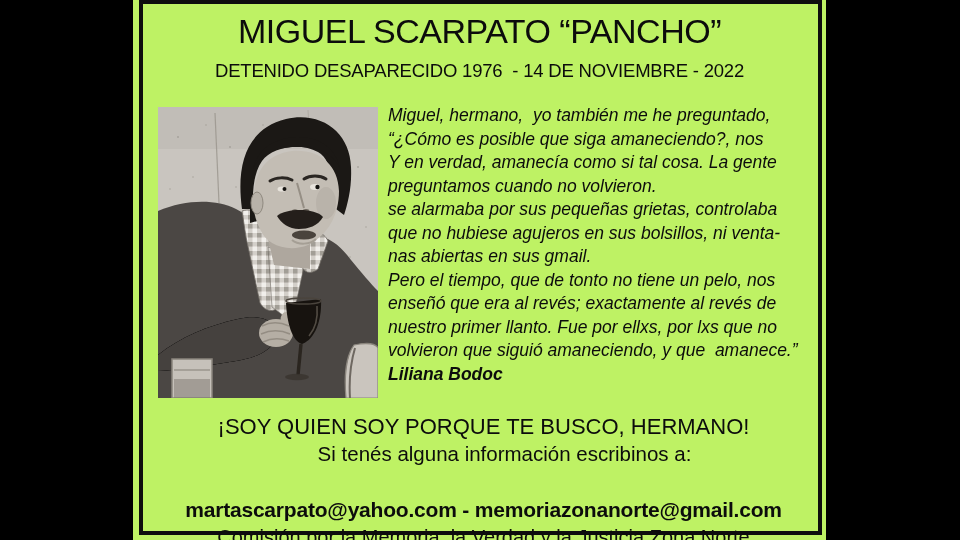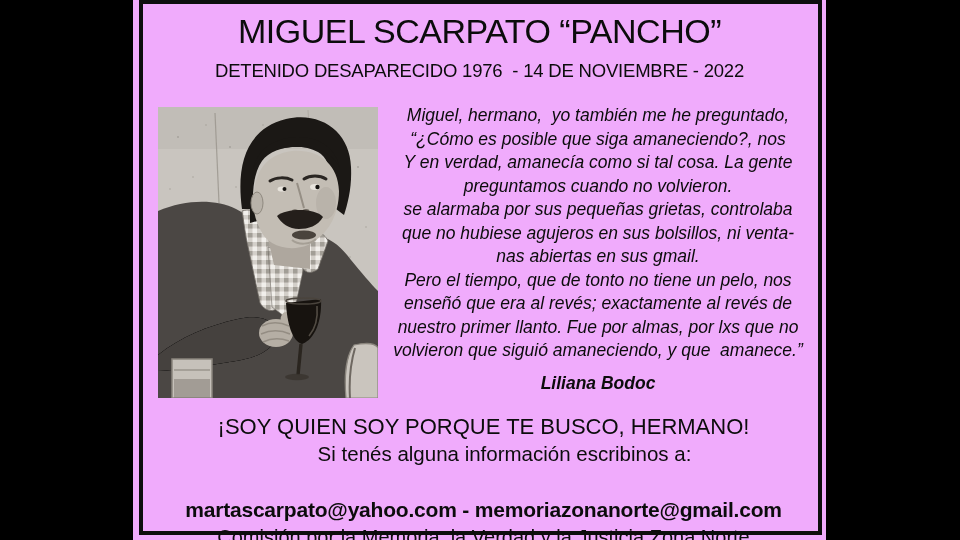--- a/index.html
+++ b/index.html
@@ -1,21 +1,21 @@
 <!DOCTYPE html>
 <html><head>
 <meta charset="utf-8">
 <style>
   html,body{margin:0;padding:0;background:#000;}
   .stage{
     position:relative;width:960px;height:540px;background:#000;overflow:hidden;
     font-family:"Liberation Sans",sans-serif;color:#111;
   }
   .card{
-    position:absolute;left:133px;top:0;width:693px;height:540px;background:#f0abfc;
+    position:absolute;left:133px;top:0;width:693px;height:540px;background:#bef264;
   }
   .frame{
     position:absolute;left:6px;top:0;right:4px;bottom:5px;
     border:4px solid #0e0e0e;pointer-events:none;
   }
   .title{
     position:absolute;top:13px;left:0;right:0;text-align:center;
     font-size:34px;line-height:36px;letter-spacing:-0.5px;white-space:pre;color:#0c0c0c;
   }
   .subtitle{
@@ -23,23 +23,23 @@
     font-size:18.5px;line-height:22px;letter-spacing:-0.2px;white-space:pre;color:#0c0c0c;
   }
   .photo{
     position:absolute;left:25px;top:107px;width:220px;height:291px;overflow:hidden;
   }
   .photo svg{display:block;width:220px;height:291px;}
   .quote{
     position:absolute;left:255px;top:104px;width:420px;
     font-style:italic;font-size:17.5px;line-height:23.5px;color:#0c0c0c;
   }
-  .q-line{white-space:pre;text-align:center;}
+  .q-line{white-space:pre;}
   .q-attrib{
-    text-align:center;font-weight:bold;white-space:pre;margin-top:9px;
+    text-align:left;font-weight:bold;white-space:pre;
   }
   .footer{
     position:absolute;left:8px;right:0;top:414px;text-align:center;color:#0c0c0c;
   }
   .footer div{line-height:26.6px;white-space:pre;}
   .f-slogan{font-size:22px;}
   .f-intro{font-size:20.5px;padding-left:42px;}
   .f-emails{font-size:21px;font-weight:bold;letter-spacing:-0.2px;margin-top:30px;}
   .f-org{font-size:20px;}
 </style>
@@ -158,21 +158,21 @@
     <div class="quote">
       <div class="q-line">Miguel, hermano,  yo también me he preguntado,</div>
       <div class="q-line">“¿Cómo es posible que siga amaneciendo?, nos</div>
       <div class="q-line">Y en verdad, amanecía como si tal cosa. La gente</div>
       <div class="q-line">preguntamos cuando no volvieron.</div>
       <div class="q-line">se alarmaba por sus pequeñas grietas, controlaba</div>
       <div class="q-line">que no hubiese agujeros en sus bolsillos, ni venta-</div>
       <div class="q-line">nas abiertas en sus gmail.</div>
       <div class="q-line">Pero el tiempo, que de tonto no tiene un pelo, nos</div>
       <div class="q-line">enseñó que era al revés; exactamente al revés de</div>
-      <div class="q-line">nuestro primer llanto. Fue por almas, por lxs que no</div>
+      <div class="q-line">nuestro primer llanto. Fue por ellxs, por lxs que no</div>
       <div class="q-line">volvieron que siguió amaneciendo, y que  amanece.”</div>
       <div class="q-attrib">Liliana Bodoc</div>
     </div>
 
     <div class="footer">
       <div class="f-slogan">¡SOY QUIEN SOY PORQUE TE BUSCO, HERMANO!</div>
       <div class="f-intro">Si tenés alguna información escribinos a:</div>
       <div class="f-emails">martascarpato@yahoo.com - memoriazonanorte@gmail.com</div>
       <div class="f-org">Comisión por la Memoria, la Verdad y la Justicia Zona Norte</div>
     </div>

